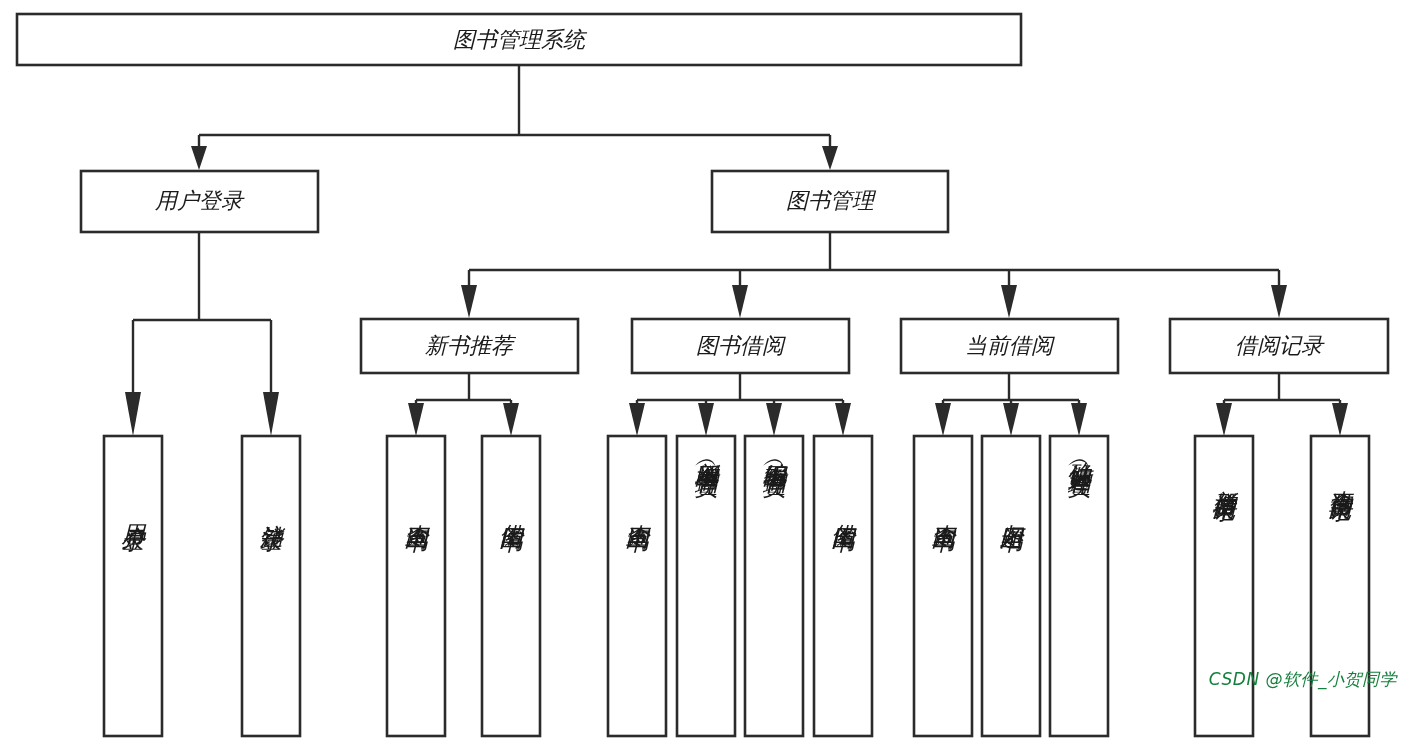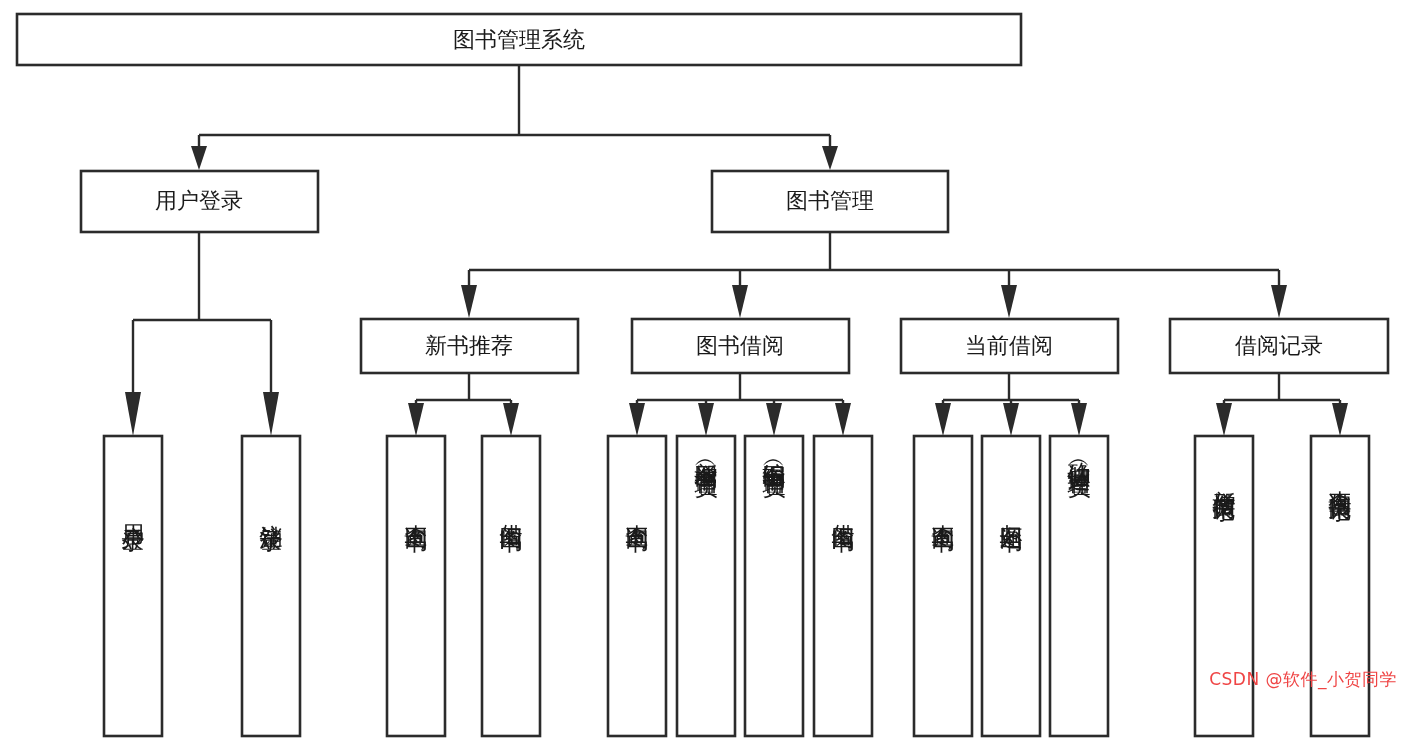--- a/index.html
+++ b/index.html
@@ -11,20 +11,21 @@
     width: 1405px;
     height: 747px;
     font-family: "DejaVu Sans", "Liberation Sans", sans-serif;
     overflow: hidden;
     position: relative;
   }
   #diagram-root {
     position: relative;
     width: 1405px;
     height: 697px;
+    font-style: italic;
   }
   svg.diagram-svg {
     position: absolute;
     top: 0;
     left: 0;
     width: 1405px;
     height: 747px;
     display: block;
   }
   .node-box {
@@ -65,21 +66,21 @@
     letter-spacing: 2px;
     color: #1a1a1a;
     white-space: nowrap;
   }
   .watermark {
     position: absolute;
     right: 8px;
     bottom: 6px;
     font-family: "DejaVu Sans", "Liberation Sans", sans-serif;
     font-size: 17px;
-    color: #ef4444;
+    color: #15803d;
     letter-spacing: 0.5px;
     white-space: nowrap;
   }
 </style>
 </head>
 <body>
 
 <div id="diagram-root">
 
   <svg class="diagram-svg" viewBox="0 0 1405 747" xmlns="http://www.w3.org/2000/svg">

